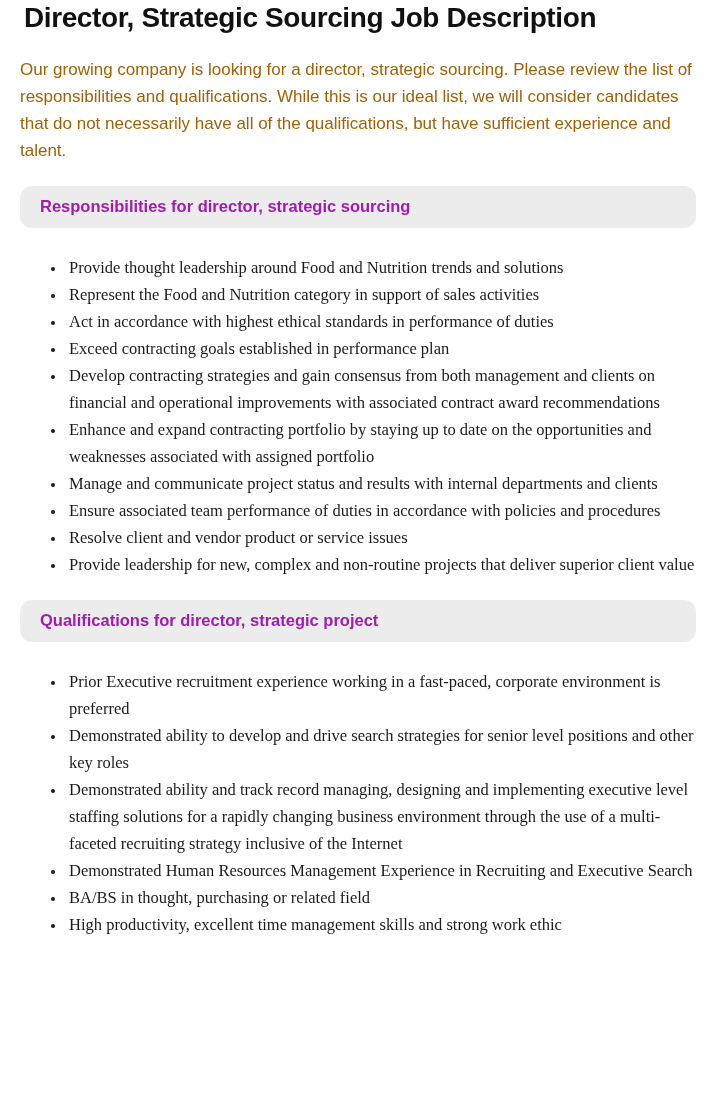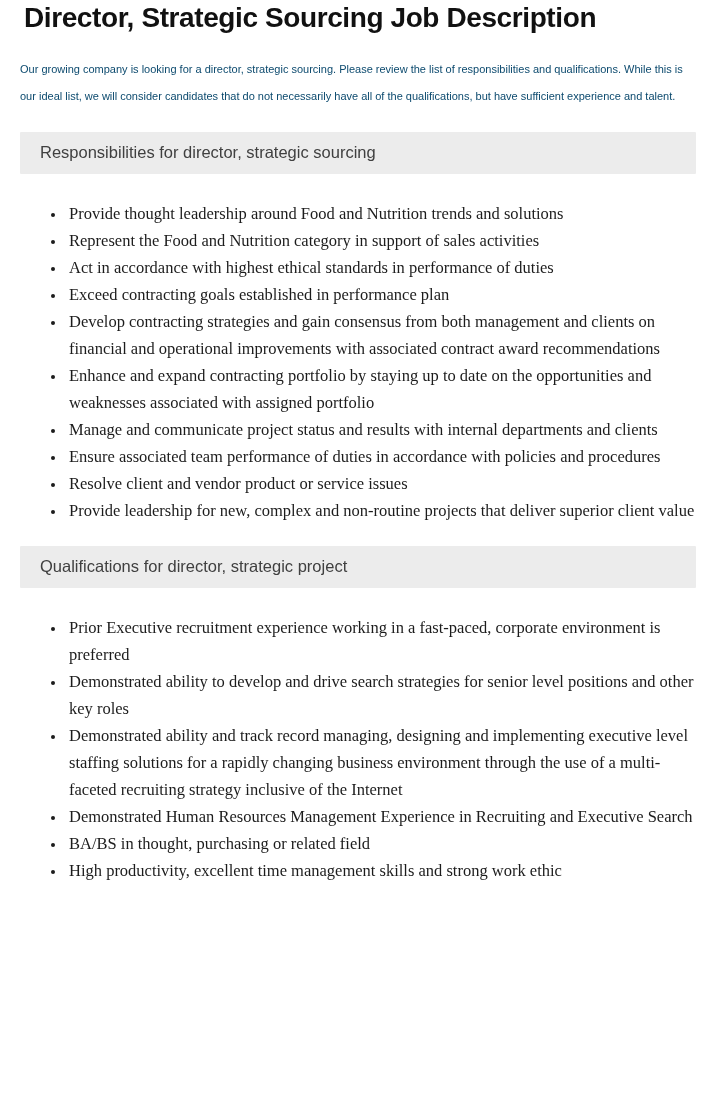--- a/index.html
+++ b/index.html
@@ -19,33 +19,33 @@
     padding: 0 24px 28px 20px;
   }
   .page-title {
     font-size: 28px;
     font-weight: 700;
     letter-spacing: -0.4px;
     margin: 2px 0 22px 4px;
     color: #111111;
   }
   .intro {
-    font-size: 11px;
+    font-size: 17px;
     line-height: 27px;
     margin: 0 0 22px 0;
-    color: #0c4a6e;
+    color: #a16207;
   }
   .section { margin: 0; }
   .section-header {
     background: #ececec;
     padding: 11px 20px 12px 20px;
     font-size: 16.5px;
-    font-weight: 400;
-    color: #404040;
-    border-radius: 1px;
+    font-weight: 700;
+    color: #a21caf;
+    border-radius: 12px;
   }
   .bullet-list {
     margin: 26px 0 22px 0;
     padding: 0 0 0 46px;
     list-style: disc;
     font-size: 16.5px;
     line-height: 27px;
     color: #1c1c1c;
     font-family: Liberation Serif, serif;
   }

